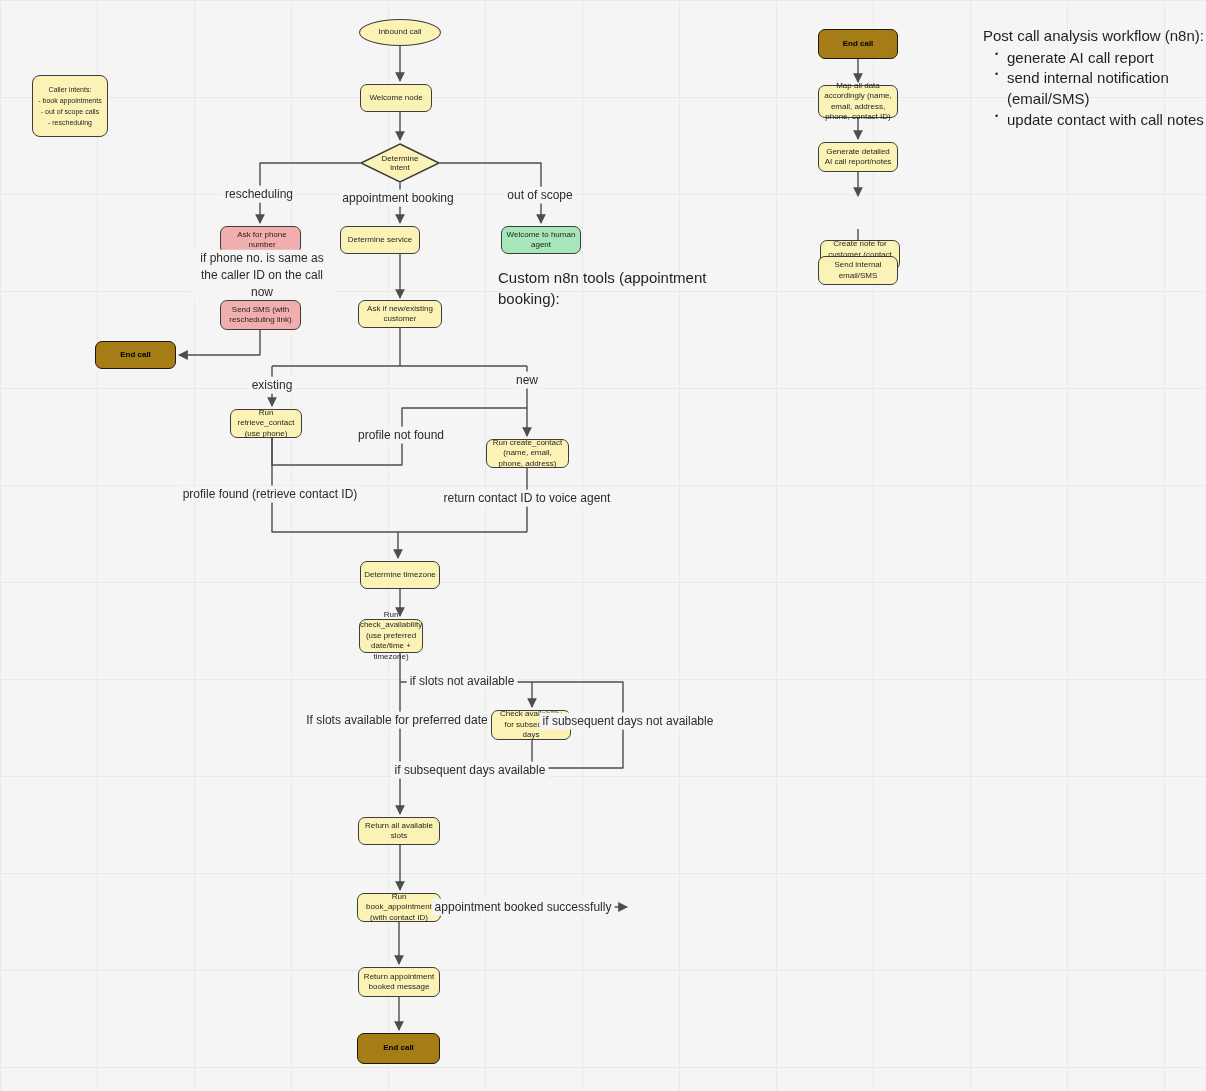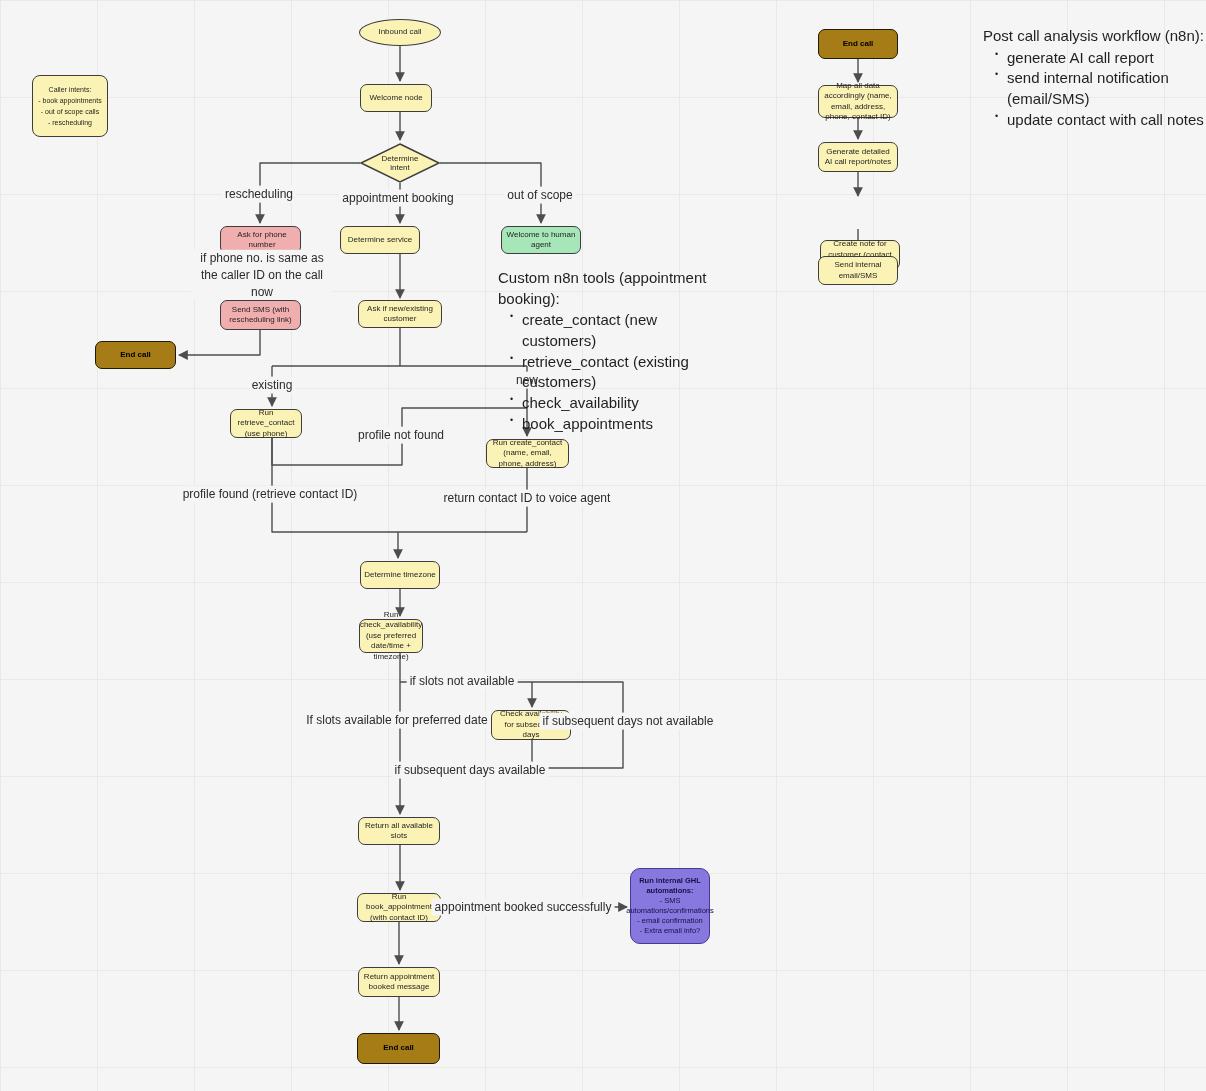--- a/index.html
+++ b/index.html
@@ -109,26 +109,20 @@
   <div class="node yellow" style="left:230px;top:409px;width:72px;height:29px;">Run retrieve_contact (use phone)</div>
   <div class="node yellow" style="left:486px;top:439px;width:83px;height:29px;">Run create_contact (name, email, phone, address)</div>
 
   <div class="node yellow" style="left:360px;top:561px;width:80px;height:28px;">Determine timezone</div>
   <div class="node yellow" style="left:359px;top:619px;width:64px;height:34px;border-radius:7px;">Run check_availability (use preferred date/time + timezone)</div>
   <div class="node yellow" style="left:491px;top:710px;width:80px;height:30px;">Check availability for subsequent days</div>
 
   <div class="node yellow" style="left:358px;top:817px;width:82px;height:28px;">Return all available slots</div>
   <div class="node yellow" style="left:357px;top:893px;width:84px;height:29px;">Run book_appointment (with contact ID)</div>
 
-  <div class="node purple" style="left:630px;top:868px;width:80px;height:76px;">
-    <span class="ttl">Run internal GHL automations:</span>
-    <span>- SMS automations/confirmations
-- email confirmation
-- Extra email info?</span>
-  </div>
 
   <div class="node yellow" style="left:358px;top:967px;width:82px;height:30px;">Return appointment booked message</div>
   <div class="node brown" style="left:357px;top:1033px;width:83px;height:31px;">End call</div>
 
   <div class="node brown" style="left:818px;top:29px;width:80px;height:30px;">End call</div>
   <div class="node yellow" style="left:818px;top:85px;width:80px;height:33px;">Map all data accordingly (name, email, address, phone, contact ID)</div>
   <div class="node yellow" style="left:818px;top:142px;width:80px;height:30px;">Generate detailed AI call report/notes</div>
   <div class="node yellow" style="left:820px;top:199px;width:80px;height:30px;margin-top:41px;">Create note for customer (contact ID)</div>
   <div class="node yellow" style="left:818px;top:256px;width:80px;height:29px;">Send internal email/SMS</div>
 
@@ -142,26 +136,20 @@
   <div class="edge-label" style="left:270px;top:494px;">profile found (retrieve contact ID)</div>
   <div class="edge-label" style="left:527px;top:498px;">return contact ID to voice agent</div>
   <div class="edge-label" style="left:462px;top:681px;">if slots not available</div>
   <div class="edge-label" style="left:397px;top:720px;">If slots available for preferred date</div>
   <div class="edge-label" style="left:628px;top:721px;">if subsequent days not available</div>
   <div class="edge-label" style="left:470px;top:770px;">if subsequent days available</div>
   <div class="edge-label" style="left:523px;top:907px;">appointment booked successfully</div>
 
   <div class="text-block" style="left:498px;top:268px;width:230px;">
     <div class="tb-title">Custom n8n tools (appointment booking):</div>
-    <ul>
-      <li>create_contact (new customers)</li>
-      <li>retrieve_contact (existing customers)</li>
-      <li>check_availability</li>
-      <li>book_appointments</li>
-    </ul>
   </div>
 
   <div class="text-block" style="left:983px;top:26px;width:222px;">
     <div class="tb-title">Post call analysis workflow (n8n):</div>
     <ul>
       <li>generate AI call report</li>
       <li>send internal notification (email/SMS)</li>
       <li>update contact with call notes</li>
     </ul>
   </div>

